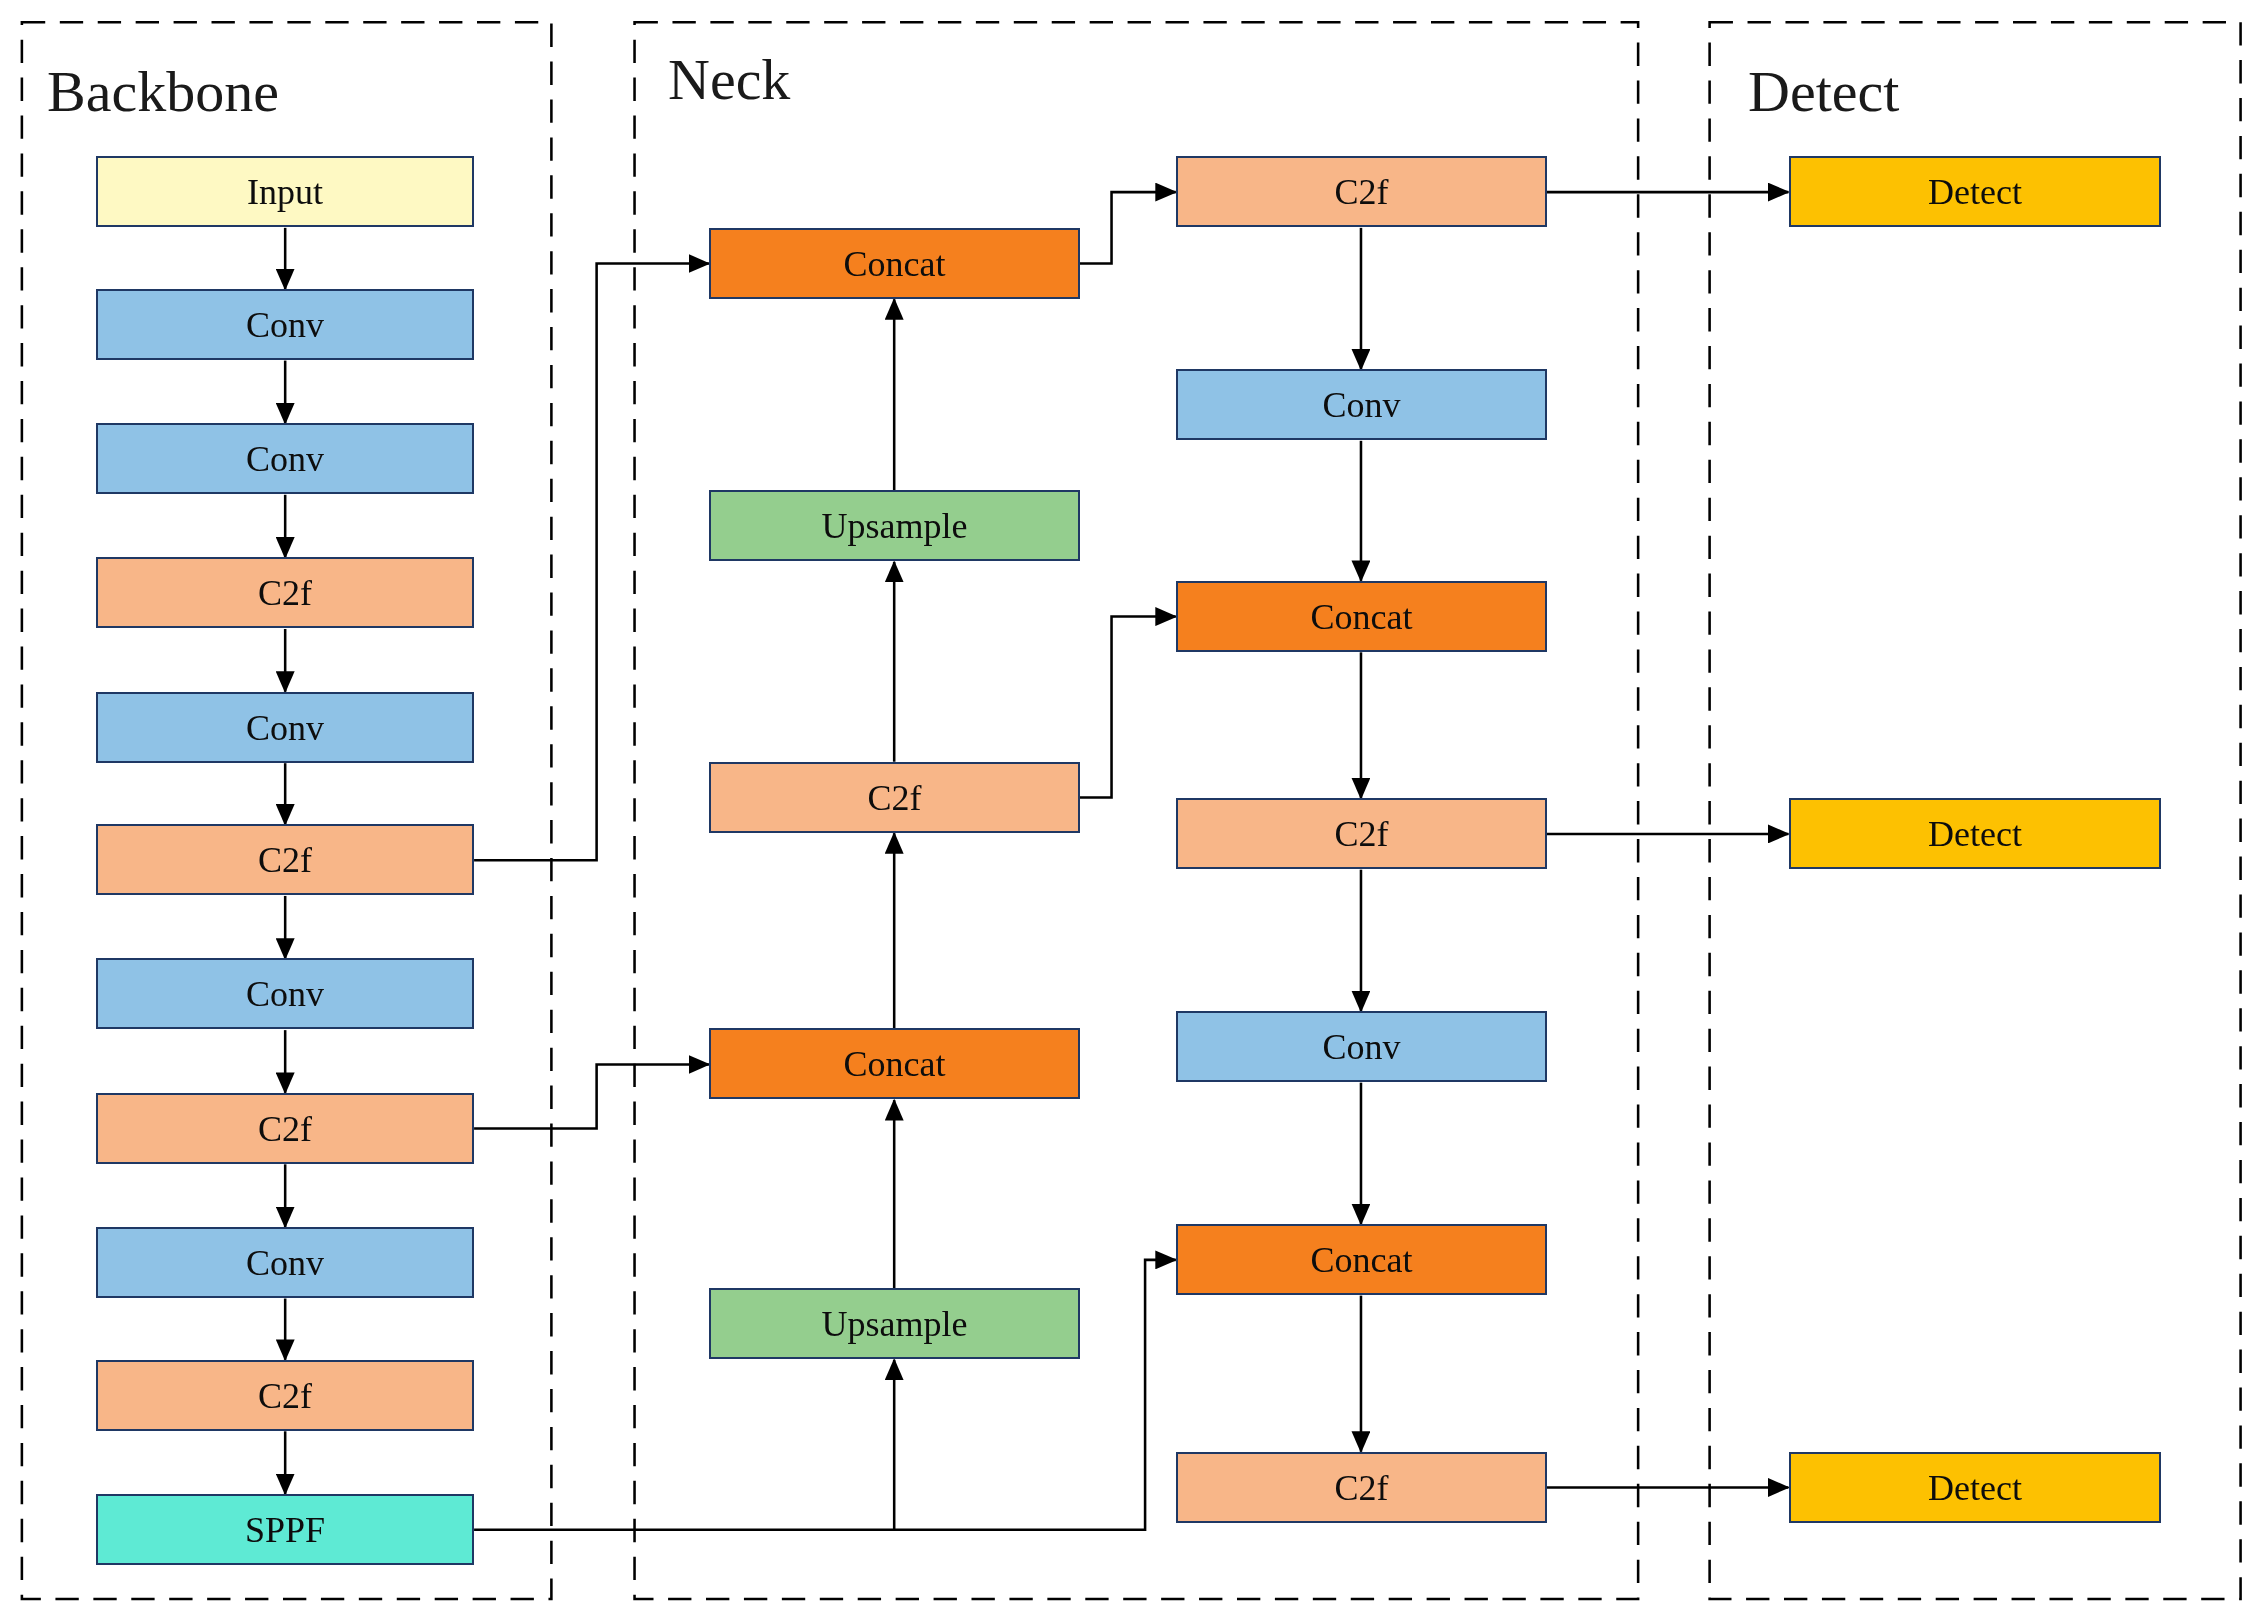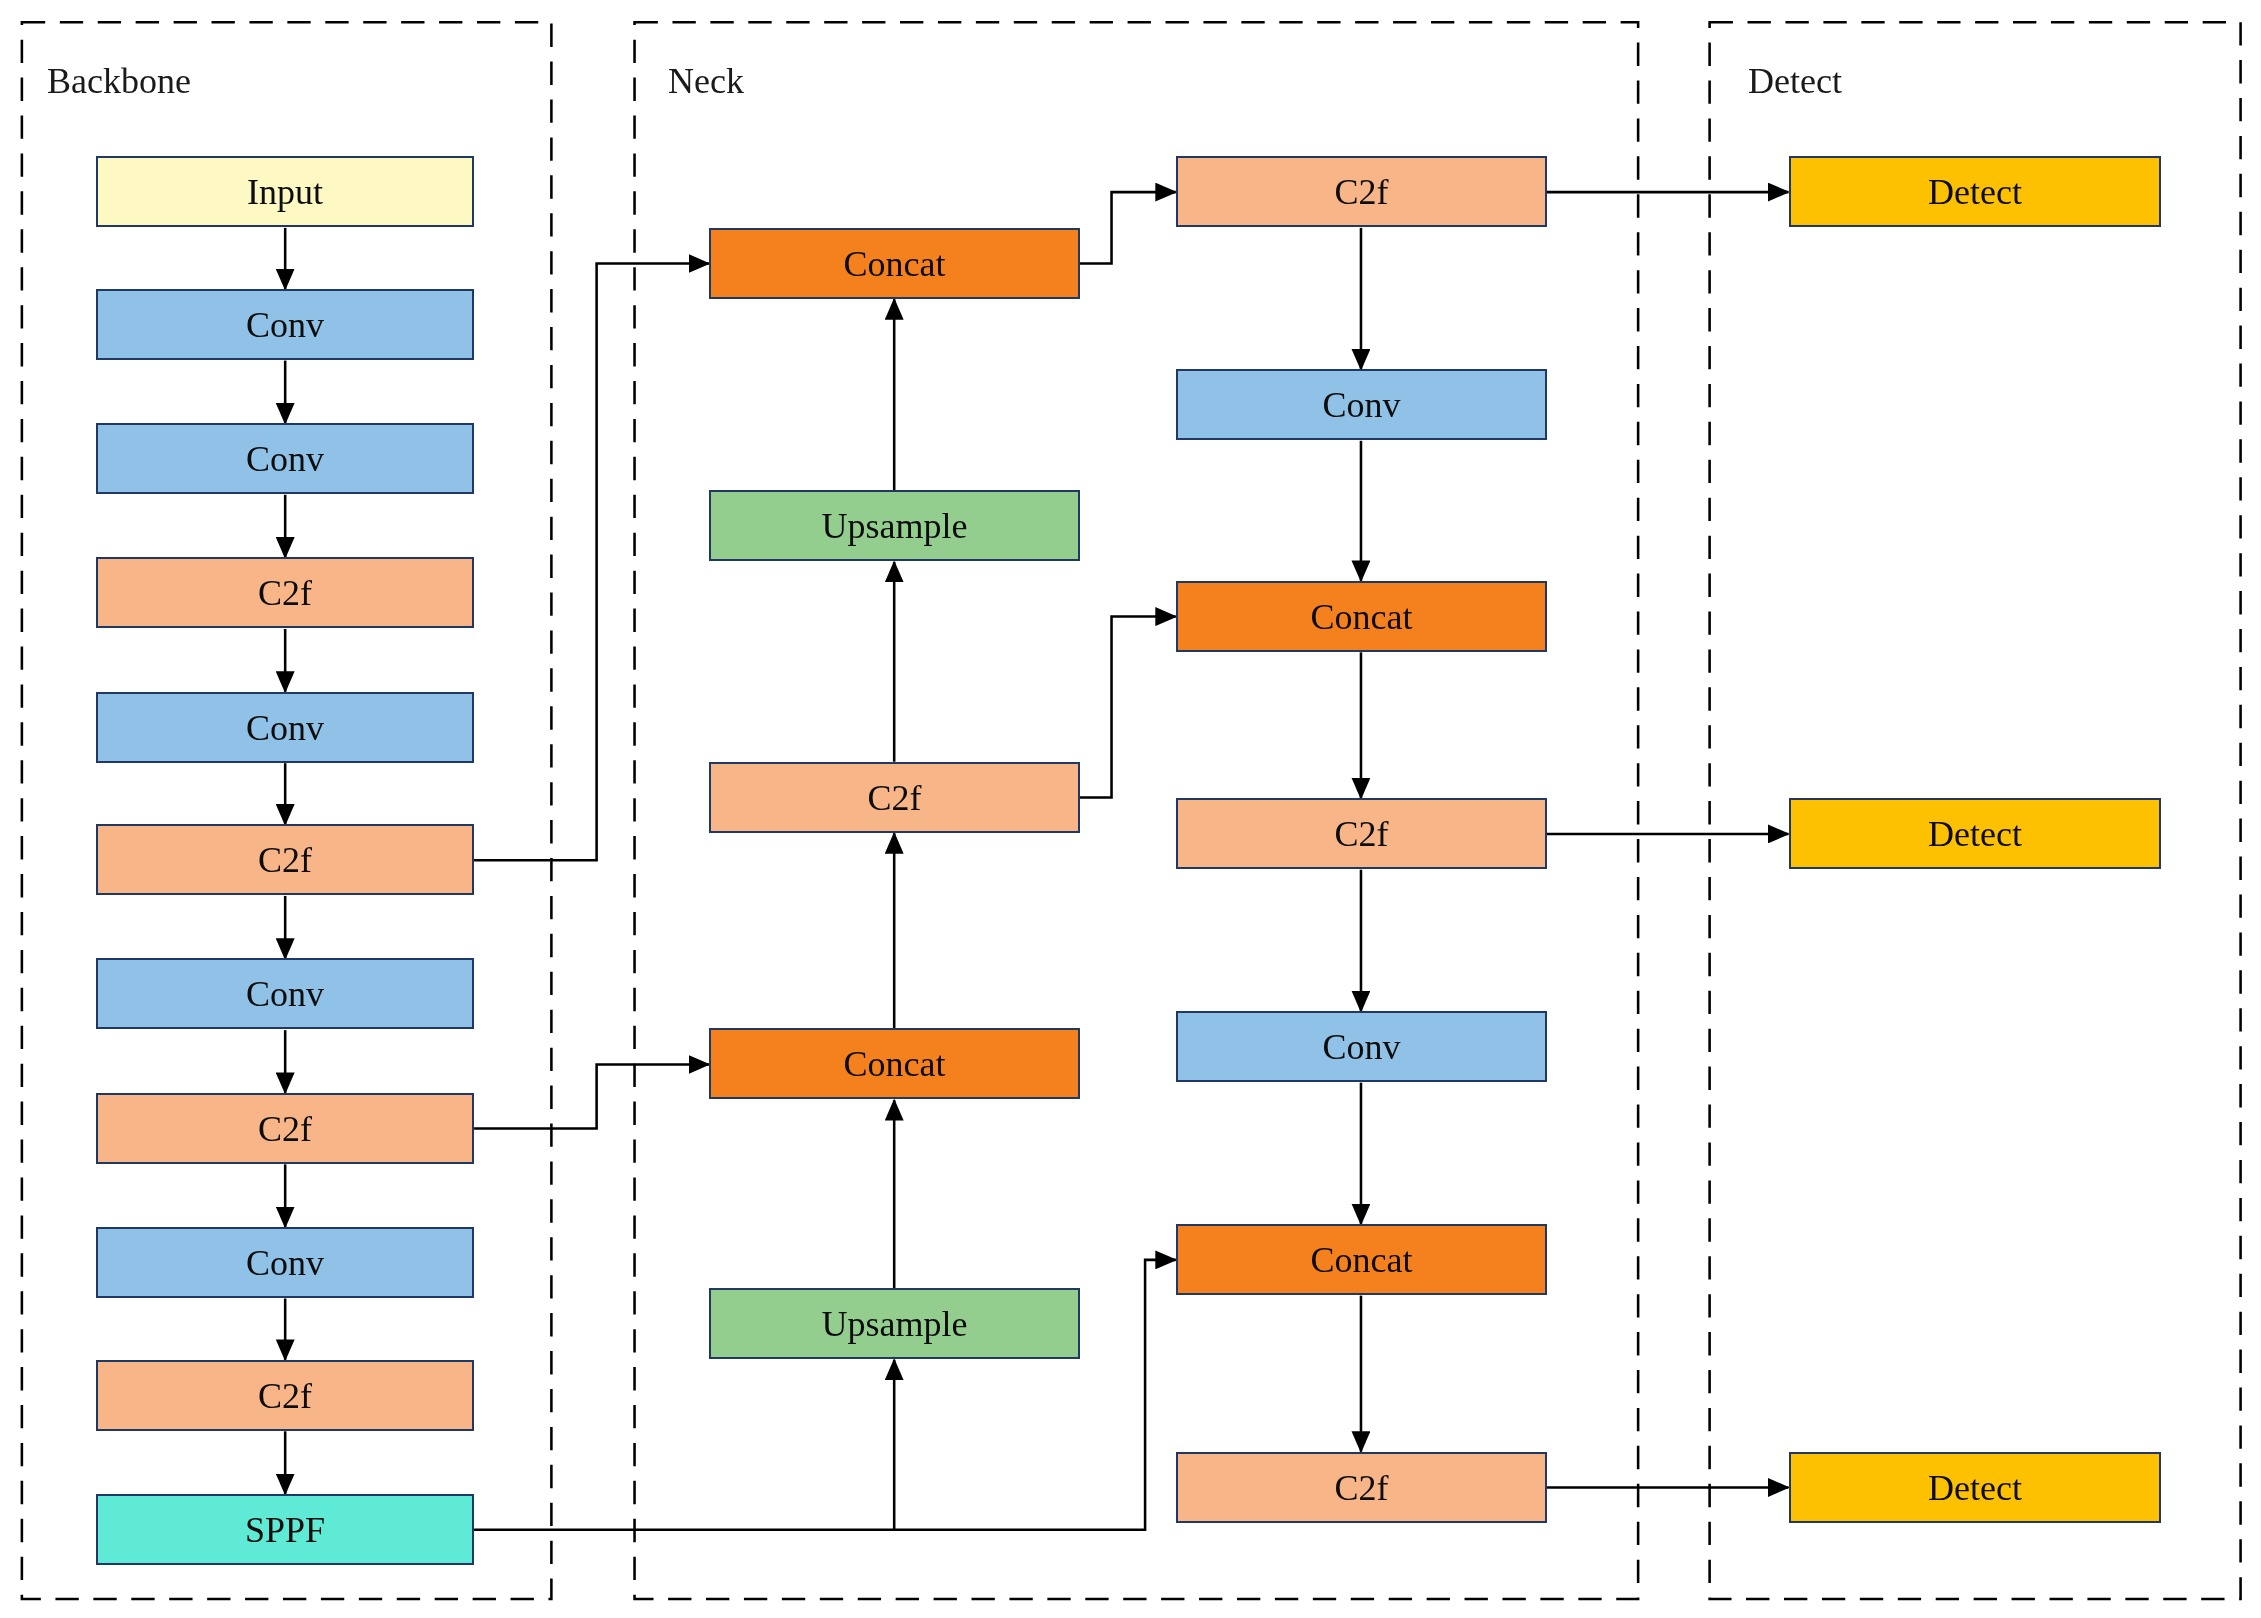--- a/index.html
+++ b/index.html
@@ -8,21 +8,21 @@
     width:2261px;height:1619px;
     background:#ffffff;
     font-family:"Liberation Serif","DejaVu Serif",serif;
     overflow:hidden;
   }
   .overlay{position:absolute;left:0;top:0;pointer-events:none;}
   .panel-rect{fill:none;stroke:#000000;stroke-width:3.5;stroke-dasharray:32 20;}
   .edge{fill:none;stroke:#000000;stroke-width:3.5;}
   .panel-title{
     position:absolute;
-    font-size:36px;line-height:1;color:#1a1a1a;
+    font-size:58px;line-height:1;color:#1a1a1a;
     white-space:nowrap;
   }
   .node{
     position:absolute;
     display:flex;align-items:center;justify-content:center;
     font-size:36px;color:#0d0d0d;
     border:2.9px solid #1F3864;
     box-sizing:border-box;
     white-space:nowrap;
   }
@@ -70,21 +70,21 @@
         <polyline points="1866,1192 1866,1386" class="edge" marker-end="url(#arrowhead)"></polyline>
         <polyline points="1866,1484 1866,1678" class="edge" marker-end="url(#arrowhead)"></polyline>
         <polyline points="1866,1776 1866,1990" class="edge" marker-end="url(#arrowhead)"></polyline>
         <polyline points="2120,263 2452,263" class="edge" marker-end="url(#arrowhead)"></polyline>
         <polyline points="2120,1143 2452,1143" class="edge" marker-end="url(#arrowhead)"></polyline>
         <polyline points="2120,2039 2452,2039" class="edge" marker-end="url(#arrowhead)"></polyline>
       </g>
   </svg>
 
   <div class="panel-title" style="left: 47px; top: 63px;">Backbone</div>
-  <div class="panel-title" style="left: 668px; top: 63px;">Neck</div>
+  <div class="panel-title" style="left: 668px; top: 51px;">Neck</div>
   <div class="panel-title" style="left: 1748px; top: 63px;">Detect</div>
 
   <div id="nodes">
       <div class="node" style="left: 96px; top: 156px; width: 378px; height: 71px; background: #fef9c3;">Input</div>
       <div class="node" style="left: 96px; top: 289px; width: 378px; height: 71px; background: rgb(143, 194, 230);">Conv</div>
       <div class="node" style="left: 96px; top: 423px; width: 378px; height: 71px; background: rgb(143, 194, 230);">Conv</div>
       <div class="node" style="left: 96px; top: 557px; width: 378px; height: 71px; background: rgb(248, 182, 136);">C2f</div>
       <div class="node" style="left: 96px; top: 692px; width: 378px; height: 71px; background: rgb(143, 194, 230);">Conv</div>
       <div class="node" style="left: 96px; top: 824px; width: 378px; height: 71px; background: rgb(248, 182, 136);">C2f</div>
       <div class="node" style="left: 96px; top: 958px; width: 378px; height: 71px; background: rgb(143, 194, 230);">Conv</div>

